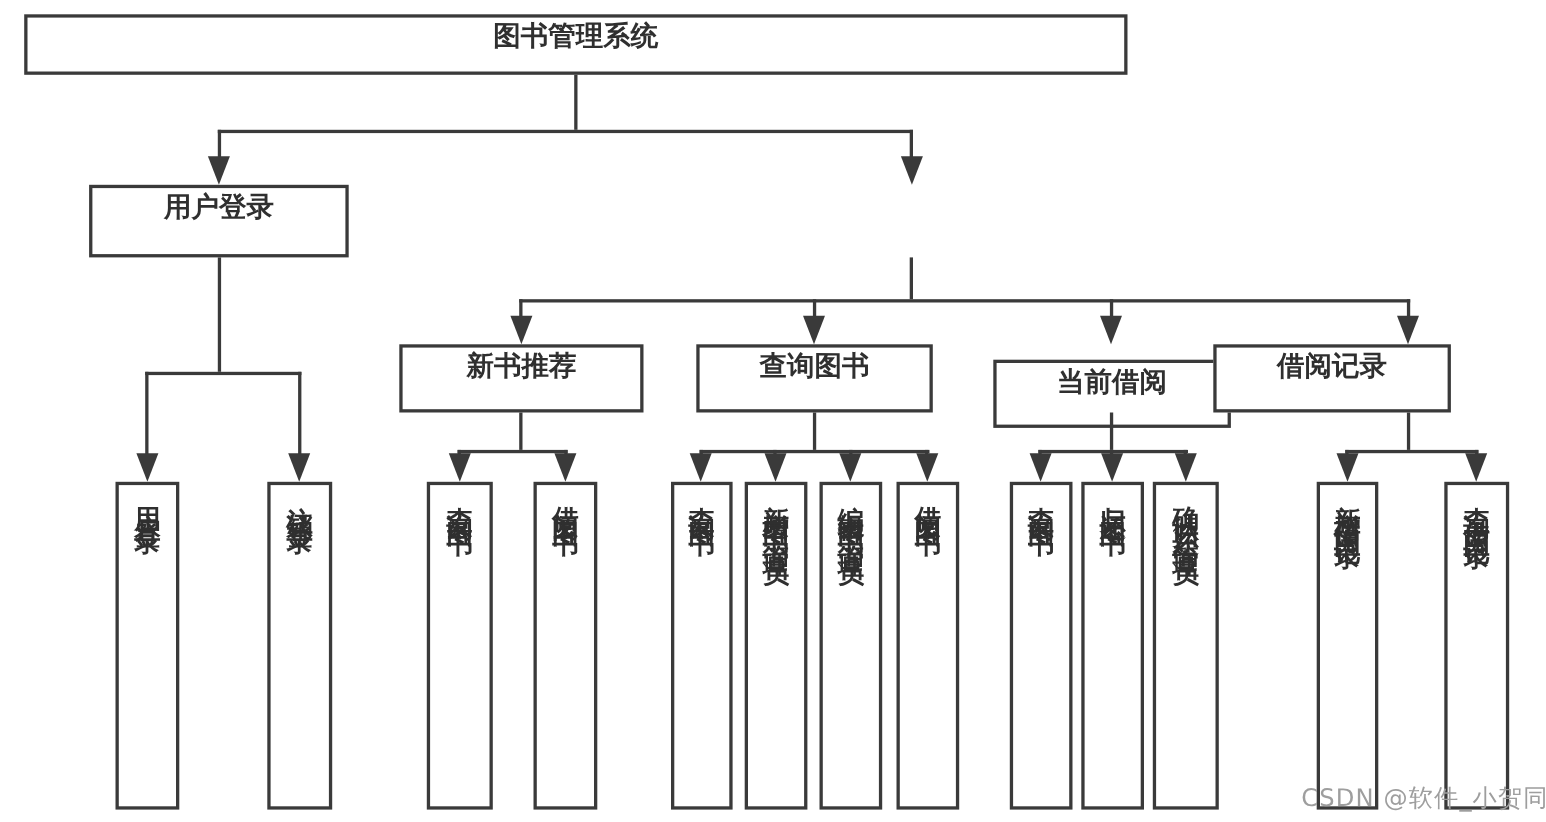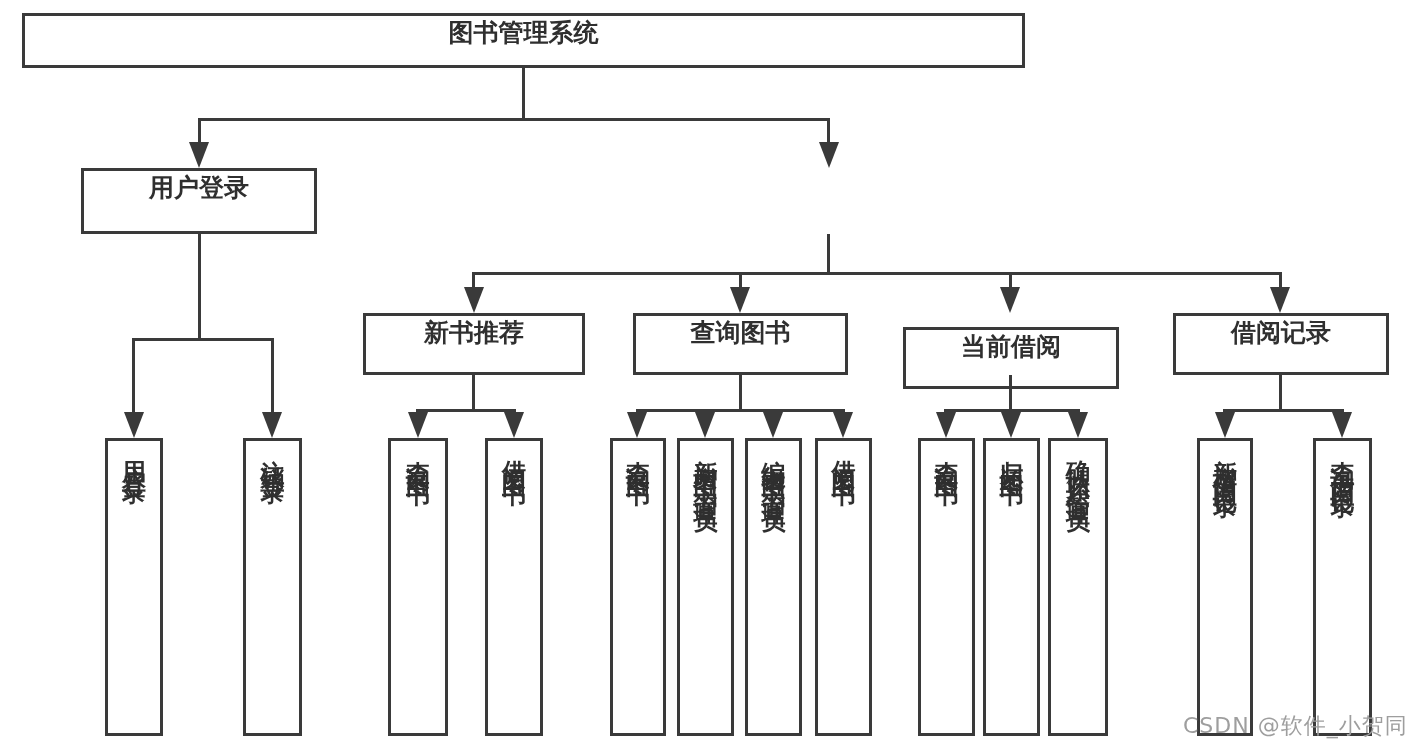--- a/index.html
+++ b/index.html
@@ -77,21 +77,21 @@
 
   <div class="box" style="left:363px;top:313px;width:222px;height:62px">
     <span>新书推荐</span>
   </div>
   <div class="box" style="left:633px;top:313px;width:215px;height:62px">
     <span>查询图书</span>
   </div>
   <div class="box" style="left:903px;top:327px;width:216px;height:62px">
     <span>当前借阅</span>
   </div>
-  <div class="box" style="left:1173px;top:313px;width:216px;height:62px">
+  <div class="box" style="left:1103px;top:313px;width:216px;height:62px">
     <span>借阅记录</span>
   </div>
 
   <div class="vl" style="left:472px;top:375px;height:34px"></div>
   <div class="hl" style="left:416px;top:409px;width:100px"></div>
   <div class="vl" style="left:416px;top:409px;height:7px"></div>
   <div class="ar" style="left:408px;top:412px"></div>
   <div class="vl" style="left:513px;top:409px;height:7px"></div>
   <div class="ar" style="left:504px;top:412px"></div>
 

